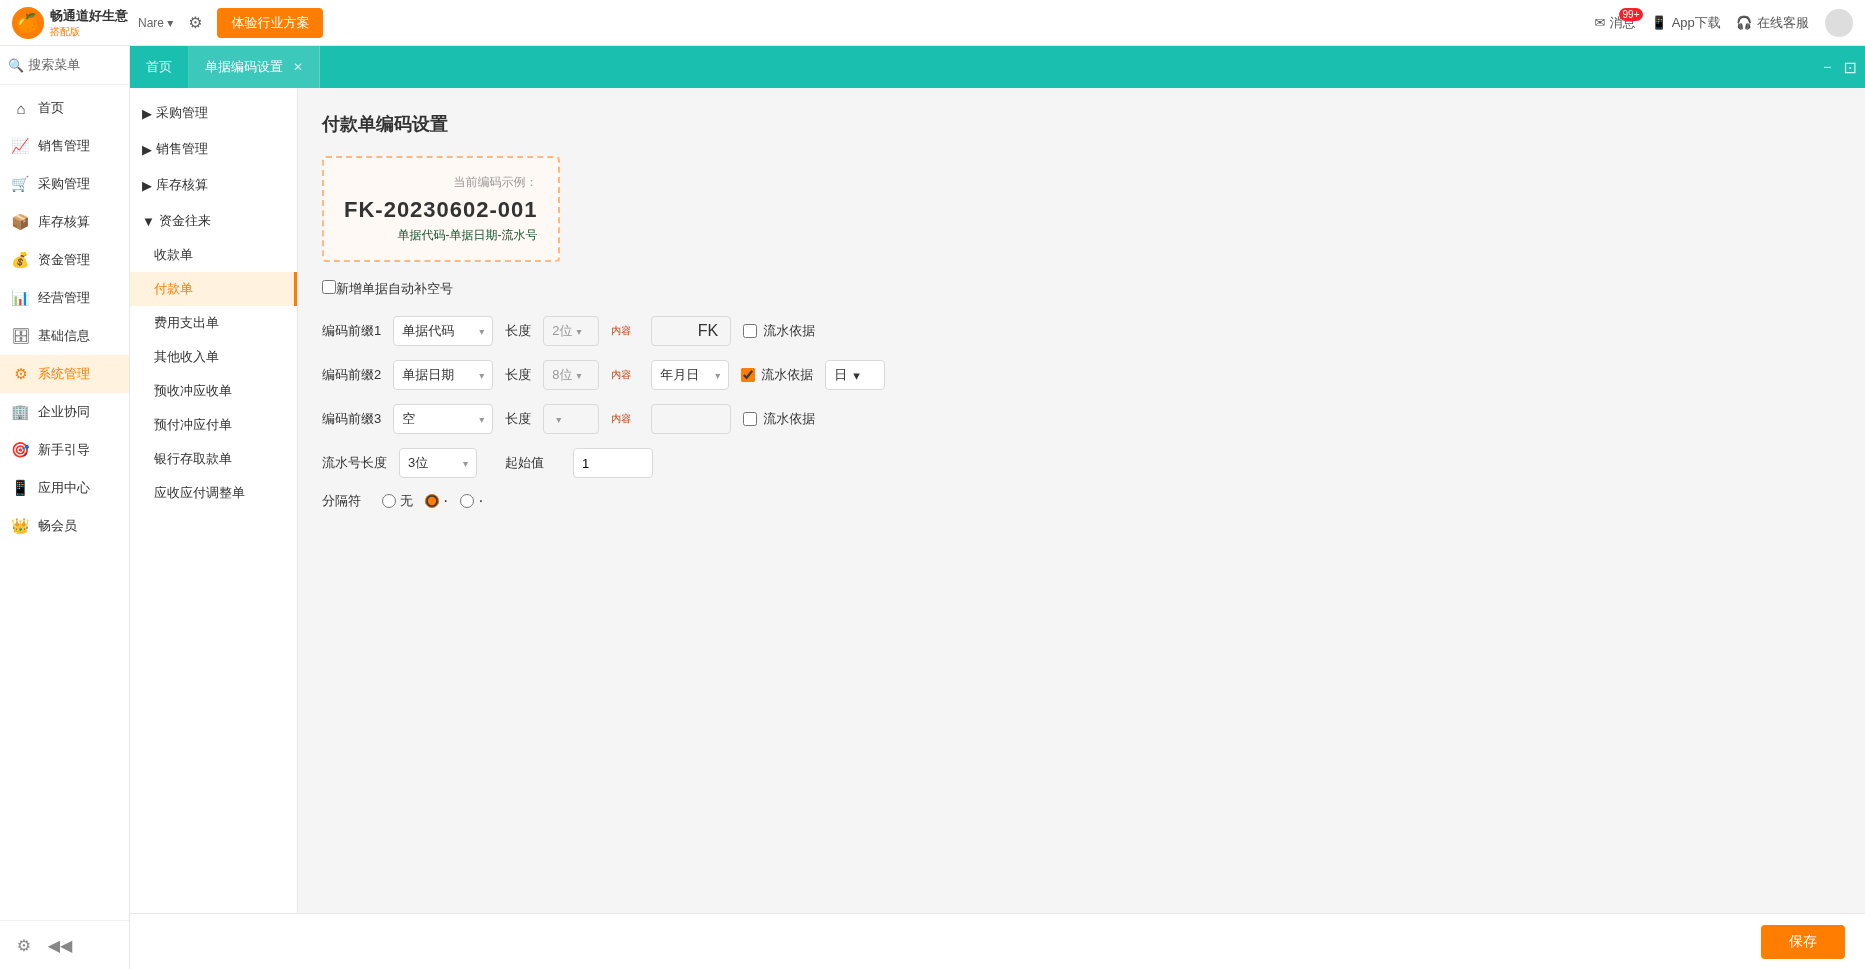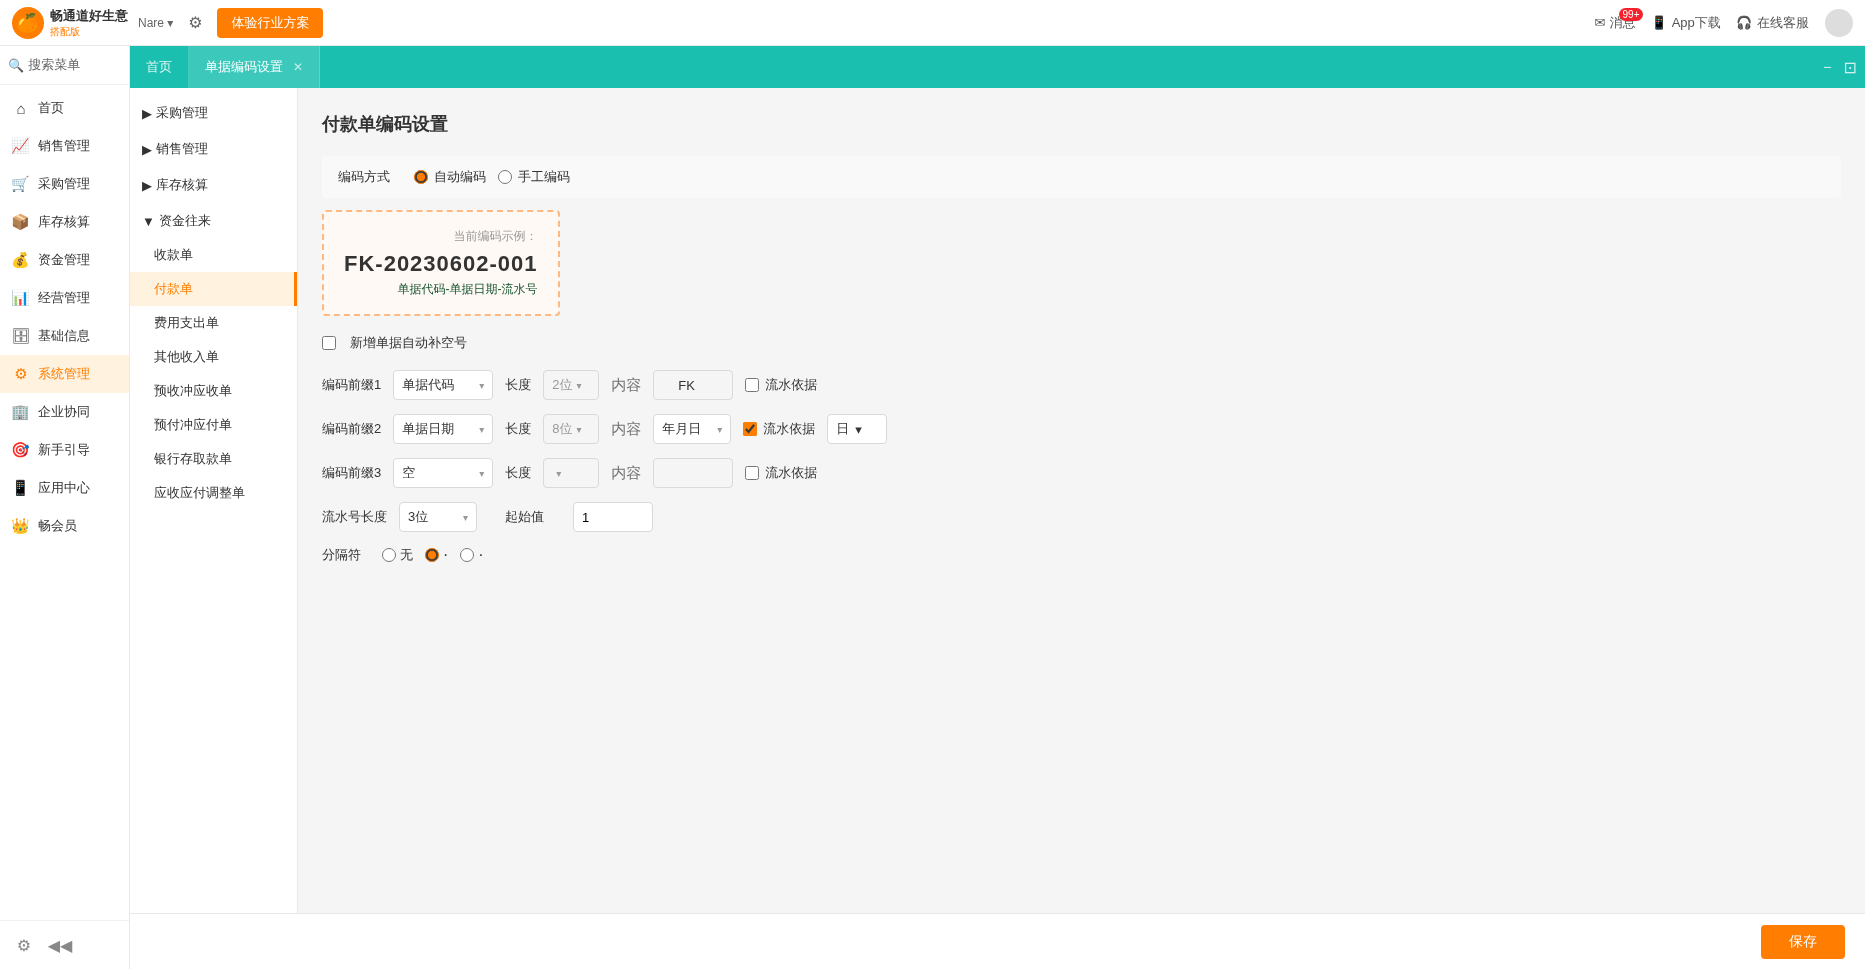--- a/index.html
+++ b/index.html
@@ -90,35 +90,35 @@
     
     .info-text { font-size: 12px; color: #666; margin-bottom: 14px; line-height: 1.6; }
 
     
     .code-preview { border: 2px dashed #ffb980; background: #fff9f5; border-radius: 4px; padding: 16px 20px; display: inline-flex; flex-direction: column; align-items: flex-end; margin-bottom: 18px; min-width: 200px; }
     .code-preview-label { font-size: 12px; color: #999; margin-bottom: 6px; }
     .code-preview-value { font-size: 22px; font-weight: 600; color: #333; letter-spacing: 1px; }
     .code-preview-sub { font-size: 12px; color: #14532d; margin-top: 4px; }
 
     
-    .auto-fill-row { display: flex; align-items: center; gap: 14px; margin-bottom: 18px; font-size: 13px; color: #333; }
+    .auto-fill-row { display: flex; align-items: flex-start; gap: 0; margin-bottom: 18px; font-size: 13px; color: #333; }
     .auto-fill-row input[type=checkbox] { width: 14px; height: 14px; }
 
     
     .form-row { display: flex; align-items: center; gap: 12px; margin-bottom: 14px; }
     .form-row-label { font-size: 13px; color: #333; min-width: 56px; }
     .select-field { height: 30px; border: 1px solid #d9d9d9; border-radius: 4px; background: #fff; padding: 0 8px; font-size: 13px; color: #333; display: flex; align-items: center; justify-content: space-between; cursor: pointer; }
     .select-field.w100 { width: 100px; }
     .select-field.w80 { width: 78px; }
     .select-field-text { flex: 1; }
     .select-arrow { font-size: 10px; color: #999; }
     .length-label { font-size: 13px; color: #333; min-width: 24px; }
     .length-value { height: 30px; border: 1px solid #d9d9d9; border-radius: 4px; background: #f5f5f5; padding: 0 8px; font-size: 13px; color: #999; display: flex; align-items: center; min-width: 56px; }
-    .content-label { font-size: 15px; color: #737373; min-width: 28px; text-align: center; }
-    .content-value { height: 30px; border: 1px solid #d9d9d9; border-radius: 4px; background: #f5f5f5; padding: 0 24px; font-size: 13px; color: #333; display: flex; align-items: center; min-width: 80px; }
+    .content-label { font-size: 10px; color: #c2410c; min-width: 28px; }
+    .content-value { height: 30px; border: 1px solid #d9d9d9; border-radius: 4px; background: #f5f5f5; padding: 0 12px; font-size: 16px; color: #333; display: flex; align-items: center; min-width: 80px; justify-content: flex-end; }
     .stream-checkbox { display: flex; align-items: center; gap: 6px; font-size: 13px; color: #333; }
     .stream-checkbox input[type=checkbox] { width: 14px; height: 14px; accent-color: #ff7d00; }
     .stream-select { height: 30px; border: 1px solid #d9d9d9; border-radius: 4px; background: #fff; padding: 0 8px; font-size: 13px; color: #333; display: flex; align-items: center; gap: 6px; cursor: pointer; min-width: 60px; }
 
     
     .separator-row { display: flex; align-items: center; gap: 20px; margin-top: 8px; }
     .separator-label { font-size: 13px; color: #333; min-width: 40px; }
     .separator-options { display: flex; align-items: center; gap: 12px; }
     .sep-radio { display: flex; align-items: center; gap: 4px; font-size: 13px; color: #333; cursor: pointer; }
     .sep-radio input[type=radio] { accent-color: #ff7d00; width: 14px; height: 14px; }
@@ -284,33 +284,20 @@
           <div class="sub-sidebar-item">预付冲应付单</div>
           <div class="sub-sidebar-item">银行存取款单</div>
           <div class="sub-sidebar-item">应收应付调整单</div>
         </div>
       </div>
 
       <div class="form-area">
         <div class="form-title">付款单编码设置</div>
 
         
-        <div class="encoding-mode">
-          <span class="section-label">编码方式</span>
-          <div class="radio-group">
-            <label class="radio-item">
-              <input type="radio" name="encodeMode" checked="" style="">
-              <span>自动编码</span>
-            </label>
-            <label class="radio-item">
-              <input type="radio" name="encodeMode" style="">
-              <span>手工编码</span>
-            </label>
-          </div>
-        </div>
 
         
 
         
         <div class="code-preview">
           <div class="code-preview-label">当前编码示例：</div>
           <div class="code-preview-value">FK-20230602-001</div>
           <div class="code-preview-sub">单据代码-单据日期-流水号</div>
         </div>
 

